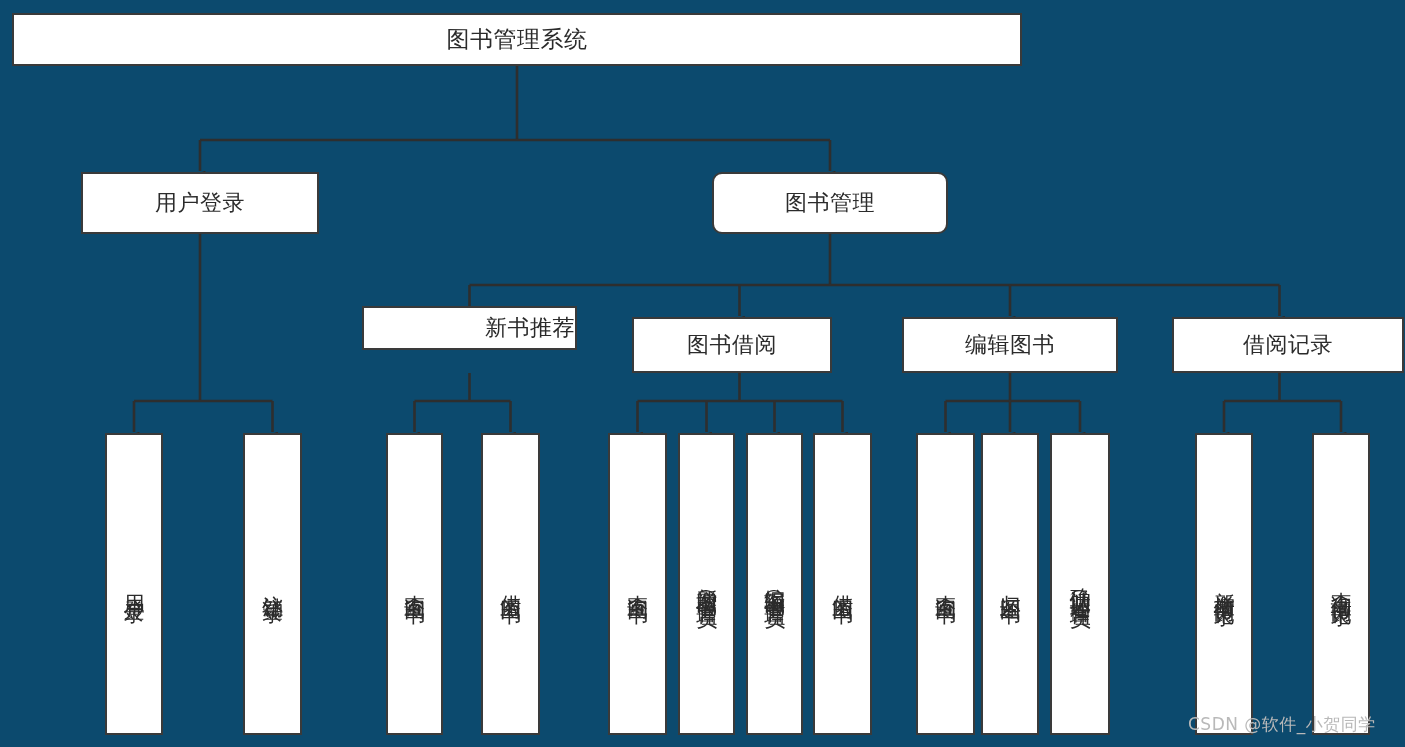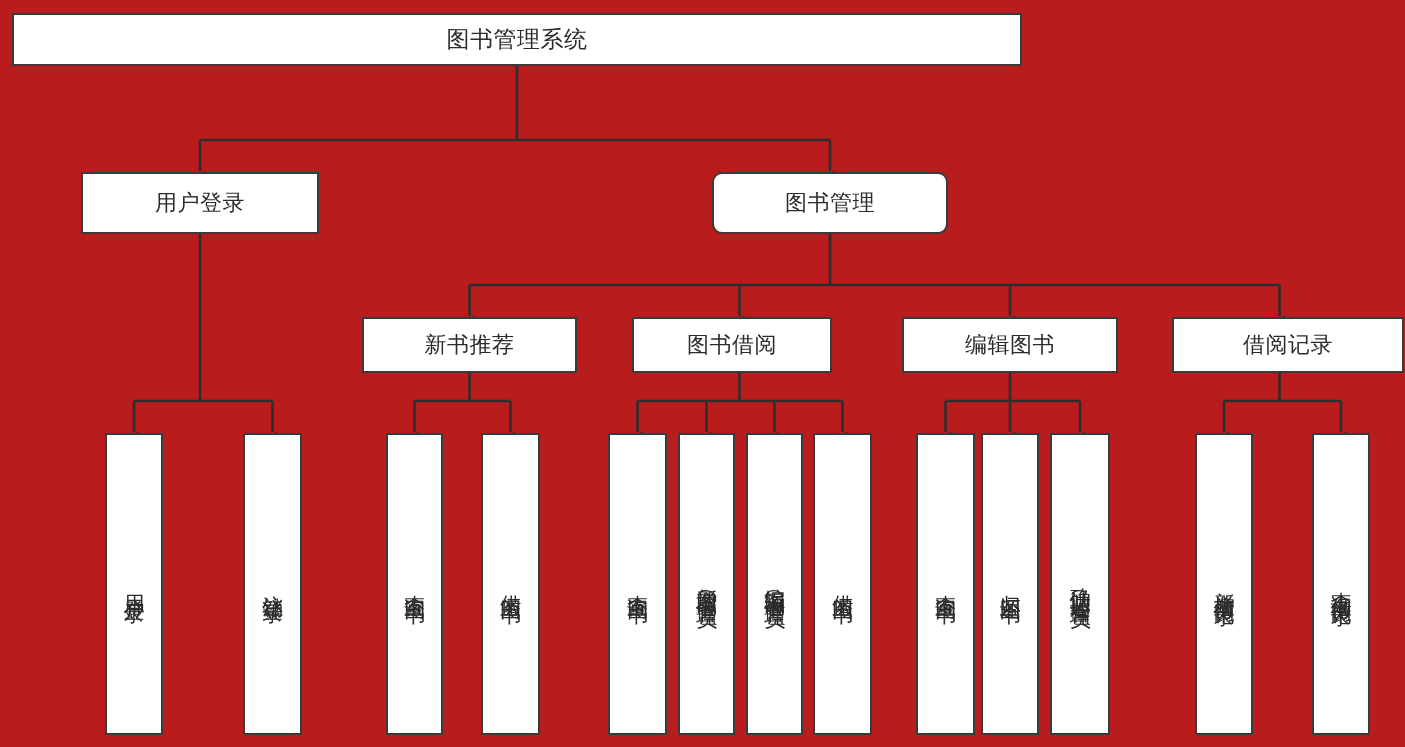--- a/index.html
+++ b/index.html
@@ -7,21 +7,21 @@
     padding: 0;
     background: #ffffff;
   }
   body {
     font-family: "DejaVu Sans", "Liberation Sans", sans-serif;
   }
   #canvas {
     position: relative;
     width: 1405px;
     height: 747px;
-    background: #b91c1c;
+    background: #0c4a6e;
     overflow: hidden;
   }
   #edges {
     position: absolute;
     left: 0;
     top: 0;
     width: 1405px;
     height: 747px;
   }
   .node {
@@ -119,21 +119,21 @@
   <div id="nodes">
       <div class="node root" id="node-root" style="left: 12px; top: 13px; width: 1010px; height: 53px;">
         <span class="label">图书管理系统</span>
       </div>
       <div class="node lvl2" id="node-login" style="left: 81px; top: 172px; width: 238px; height: 62px;">
         <span class="label">用户登录</span>
       </div>
       <div class="node lvl2" id="node-bookmgmt" style="left: 712px; top: 172px; width: 236px; height: 62px; border-radius: 10px;">
         <span class="label">图书管理</span>
       </div>
-      <div class="node lvl3" id="node-newbook" style="left: 362px; top: 317px; width: 215px; height: 56px;">
+      <div class="node lvl3" id="node-newbook" style="left: 362px; top: 306px; width: 215px; height: 44px; justify-content: flex-end;">
         <span class="label">新书推荐</span>
       </div>
       <div class="node lvl3" id="node-borrow" style="left: 632px; top: 317px; width: 200px; height: 56px;">
         <span class="label">图书借阅</span>
       </div>
       <div class="node lvl3" id="node-current" style="left: 902px; top: 317px; width: 216px; height: 56px;">
         <span class="label">编辑图书</span>
       </div>
       <div class="node lvl3" id="node-records" style="left: 1172px; top: 317px; width: 232px; height: 56px;">
         <span class="label">借阅记录</span>
@@ -172,13 +172,14 @@
         <span class="label">确认归还（管理员）</span>
       </div>
       <div class="node leaf" id="node-l-addrec" style="left: 1195px; top: 433px; width: 58px; height: 302px;">
         <span class="label">新增借阅记录</span>
       </div>
       <div class="node leaf" id="node-l-queryrec" style="left: 1312px; top: 433px; width: 58px; height: 302px;">
         <span class="label">查询借阅记录</span>
       </div>
     </div>
 
+  <div class="watermark">CSDN @软件_小贺同学</div>
 </div>
 
 </body></html>

